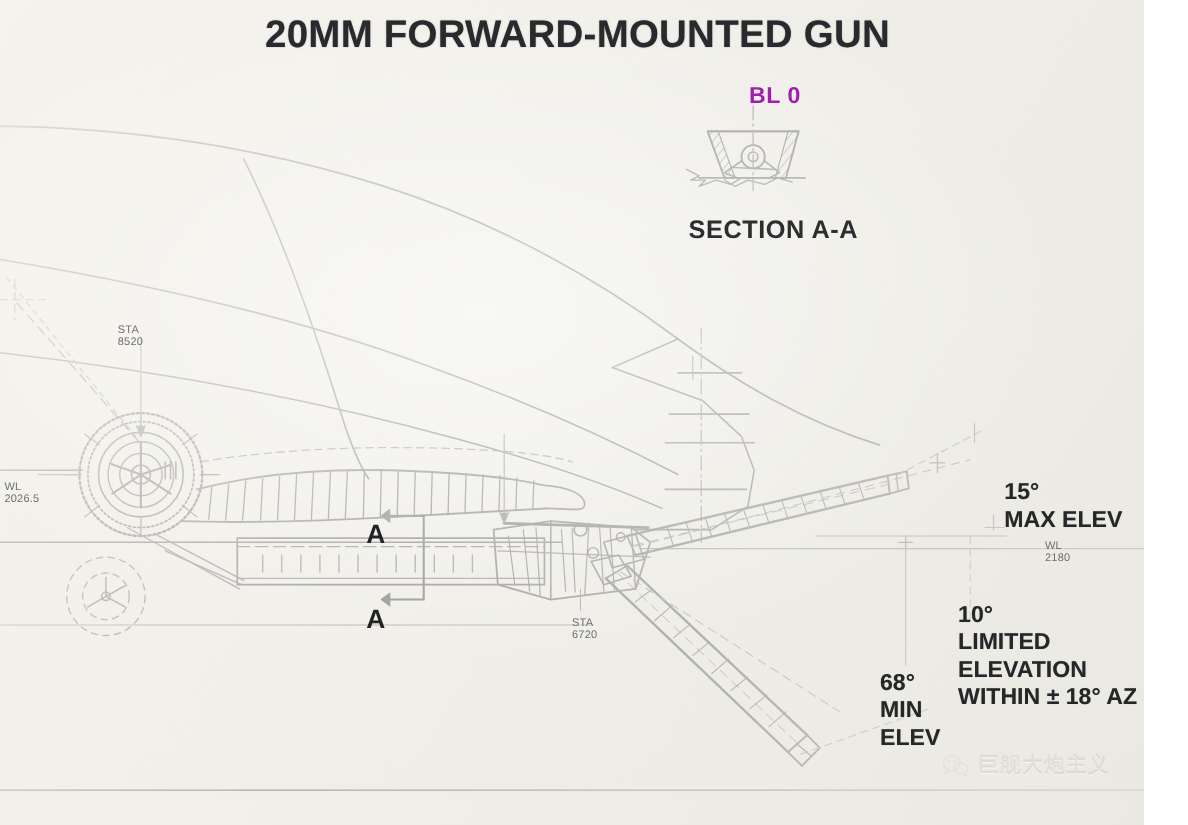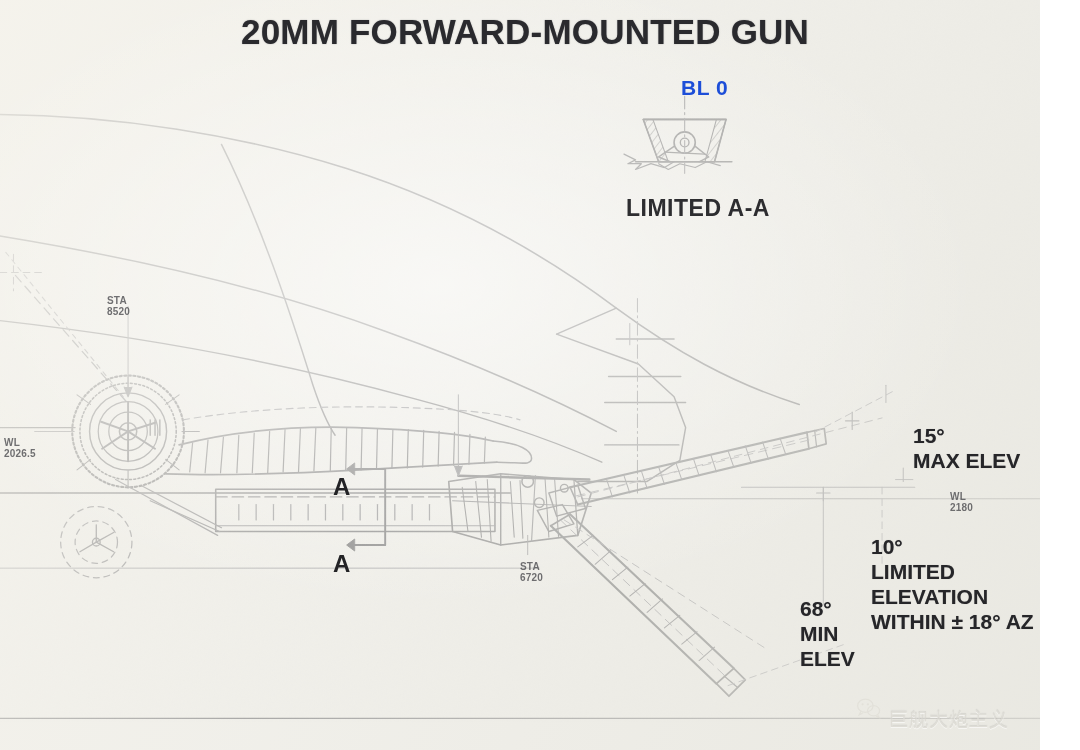--- a/index.html
+++ b/index.html
@@ -43,45 +43,46 @@
     top: 12px;
     font-size: 35px;
     letter-spacing: 0.2px;
     color: #2a2a2e;
     text-shadow: 0 0 1.2px rgba(60,60,65,0.5);
   }
   #bl0 {
     left: 681px;
     top: 76px;
     font-size: 21px;
-    color: #1d4ed8;
+    color: #a21caf;
   }
   #sectionaa {
     left: 626px;
     top: 195px;
     font-size: 23px;
     color: #2d2d30;
   }
   .ann {
     position: absolute;
     font-weight: bold;
     font-size: 21px;
     line-height: 25px;
     color: #262629;
     white-space: pre;
     text-shadow: 0 0 0.7px rgba(70,70,75,0.45);
+    margin-top: 12px;
   }
   #maxelev { left: 913px; top: 423px; }
   #limited { left: 871px; top: 534px; }
   #minelev { left: 800px; top: 596px; }
   .tiny {
     position: absolute;
     font-size: 10px;
     line-height: 11px;
-    font-weight: bold;
+    font-weight: normal;
     color: #4a4a4e;
     white-space: pre;
     opacity: 0.78;
     letter-spacing: 0.2px;
   }
   #sta8520 { left: 107px; top: 295px; }
   #sta6720 { left: 520px; top: 561px; }
   #wl2026 { left: 4px; top: 437px; }
   #wl2180 { left: 950px; top: 491px; }
   .sect-letter {
@@ -102,21 +103,20 @@
     gap: 7px;
     opacity: 0.62;
   }
   #wm-text {
     font-size: 19px;
     color: #d8d6cf;
     text-shadow: 0 1px 0 rgba(255,255,255,0.9), 0 -1px 1px rgba(120,120,120,0.30);
     letter-spacing: 1px;
     white-space: pre;
     font-family: Liberation Mono, monospace;
-    margin-top: 24px;
   }
   #wm-icon { width: 26px; height: 22px; display: block; }
 </style>
 </head>
 <body>
 
 <div id="page">
 
   <svg id="scan" viewBox="0 0 1080 750">
     <defs>
@@ -430,21 +430,21 @@
 
     <rect x="0" y="0" width="1080" height="750" filter="url(#grain)" fill="#888" opacity="0.55"></rect>
   </svg>
 
   <div id="paper-tint"></div>
 
   <div class="ttl" id="title">20MM FORWARD-MOUNTED GUN</div>
 
   <div class="ttl" id="bl0">BL 0</div>
 
-  <div class="ttl" id="sectionaa">LIMITED A-A</div>
+  <div class="ttl" id="sectionaa">SECTION A-A</div>
 
   <div class="ann" id="maxelev">15°
 MAX ELEV</div>
 
   <div class="ann" id="limited">10°
 LIMITED
 ELEVATION
 WITHIN ± 18° AZ</div>
 
   <div class="ann" id="minelev">68°

